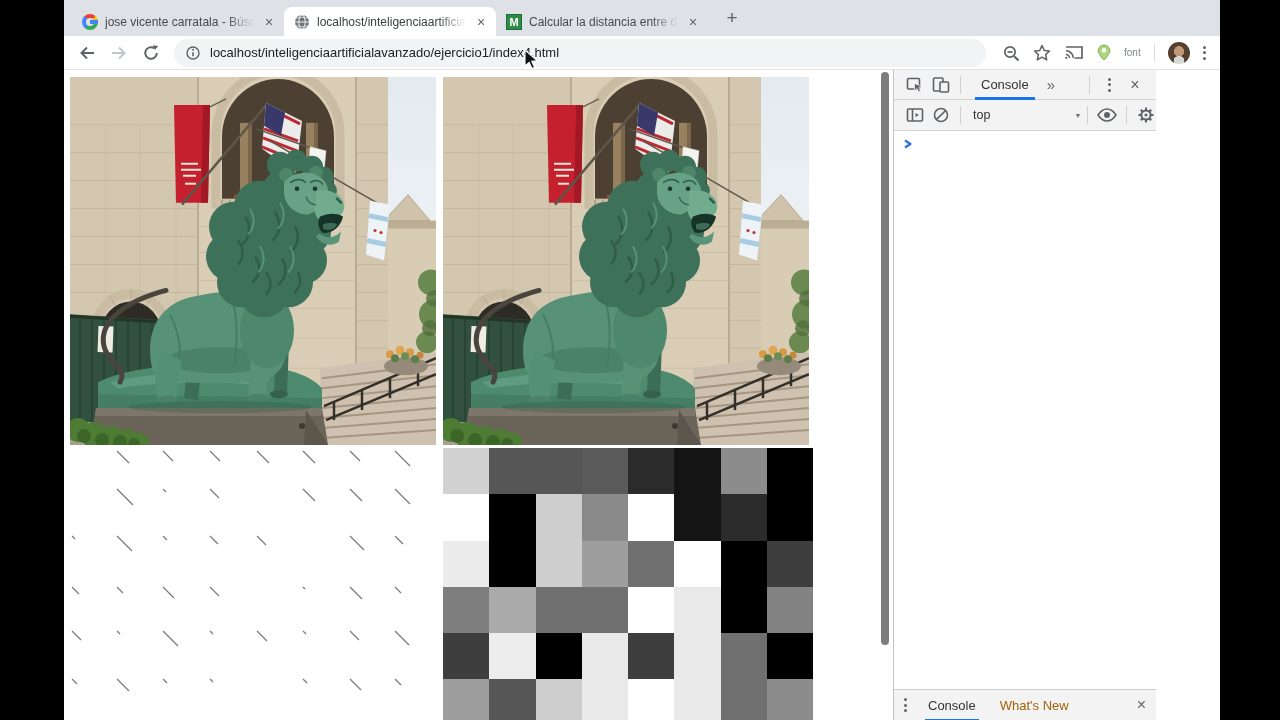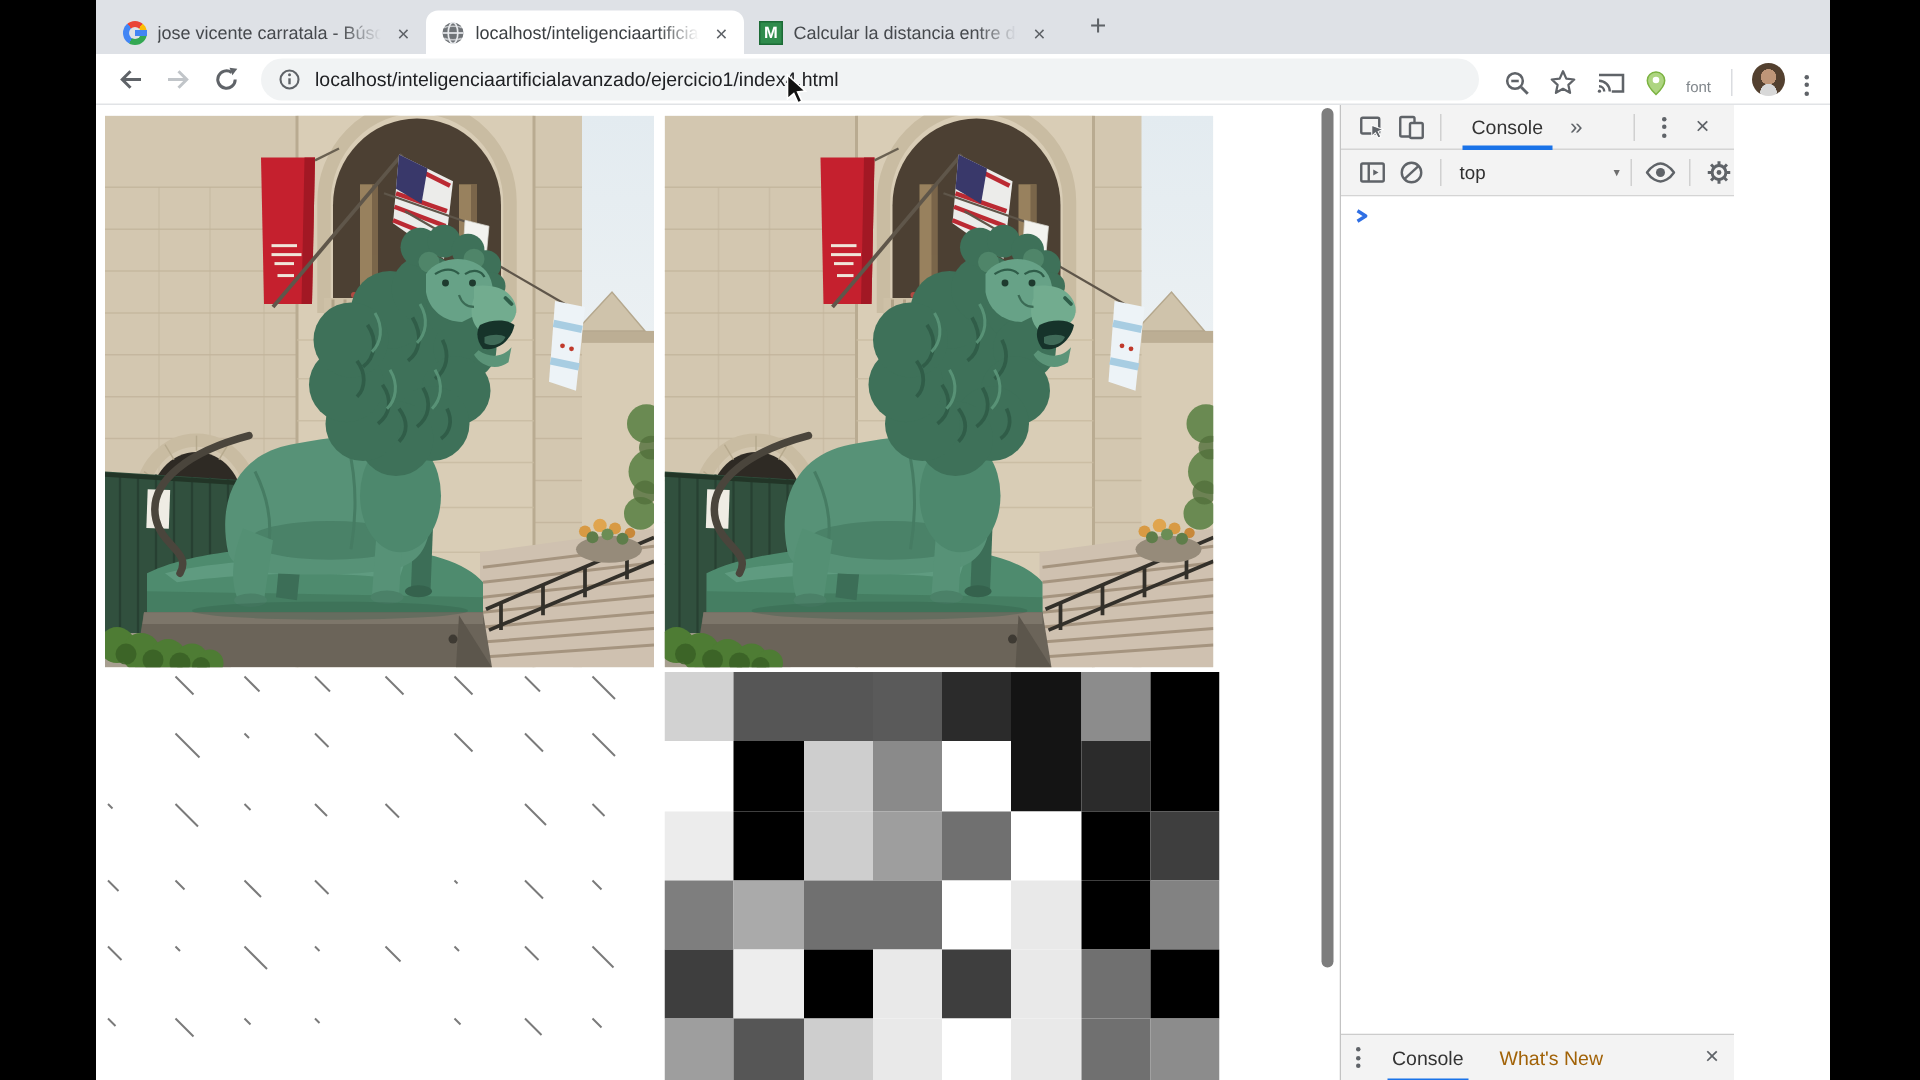--- a/index.html
+++ b/index.html
@@ -25,21 +25,21 @@
   .g-bar{position:absolute;right:0;top:6px;width:8px;height:4px;background:#4285f4;}
   .m-fav{width:16px;height:16px;background:#2f8b4c;border:1px solid #1c6b36;color:#fff;flex:none;
          font-size:11px;font-weight:bold;display:flex;align-items:center;justify-content:center;}
 
   
   .toolbar{height:34px;background:#fff;border-bottom:1px solid #e1e3e6;display:flex;align-items:center;padding:0 10px;}
   .navbtn{width:26px;height:26px;margin-right:6px;display:flex;align-items:center;justify-content:center;flex:none;}
   .omnibox{width:812px;height:28px;background:#f1f3f4;border-radius:14px;display:flex;align-items:center;
            gap:10px;padding:0 12px;margin-left:4px;flex:none;}
   .url{font-size:13px;color:#202124;white-space:nowrap;}
-  .tb-right{display:flex;align-items:flex-end;gap:13px;margin-left:16px;}
+  .tb-right{display:flex;align-items:center;gap:13px;margin-left:16px;}
   .vsep{width:1px;height:18px;background:#dadce0;}
   .avatar{width:22px;height:22px;border-radius:50%;flex:none;
           background:radial-gradient(circle at 50% 88%,#d8d8d8 0 24%,rgba(0,0,0,0) 25%),
                      radial-gradient(circle at 50% 42%,#bf9678 0 30%,#53402f 31% 100%);}
   .kebab{display:inline-flex;flex-direction:column;gap:2.5px;align-items:center;}
   .kebab i{width:3px;height:3px;border-radius:50%;background:#5f6368;}
   .ext-label{font-size:10px;color:#80868b;}
 
   
   .content{display:flex;height:650px;}

